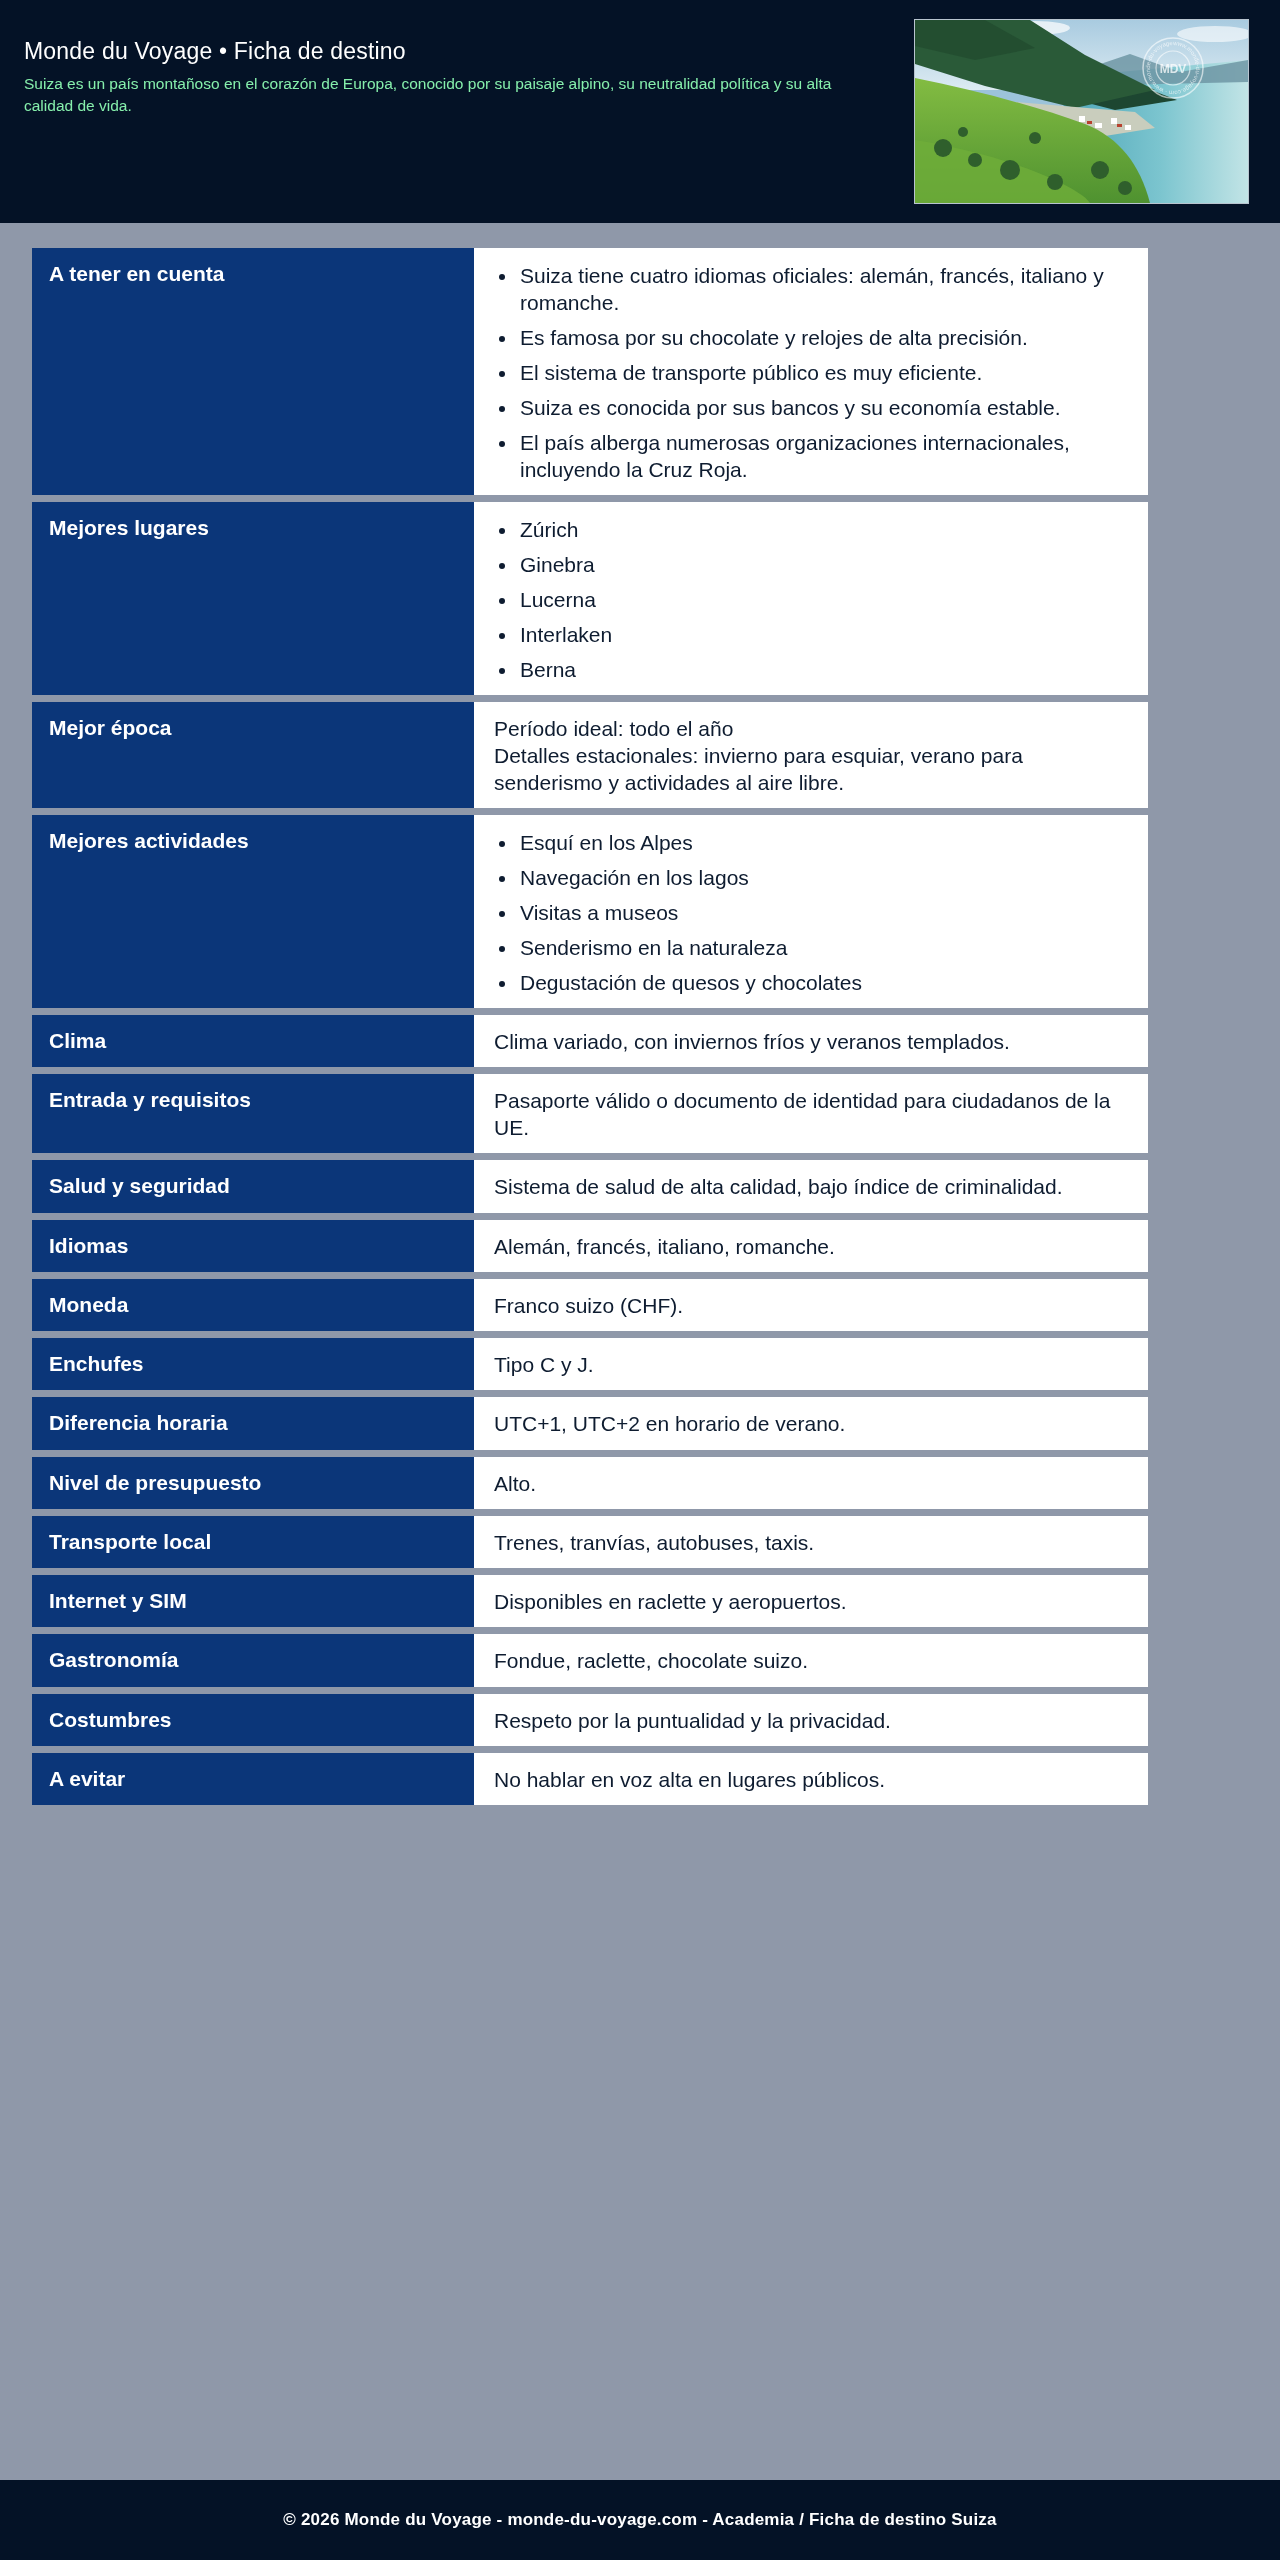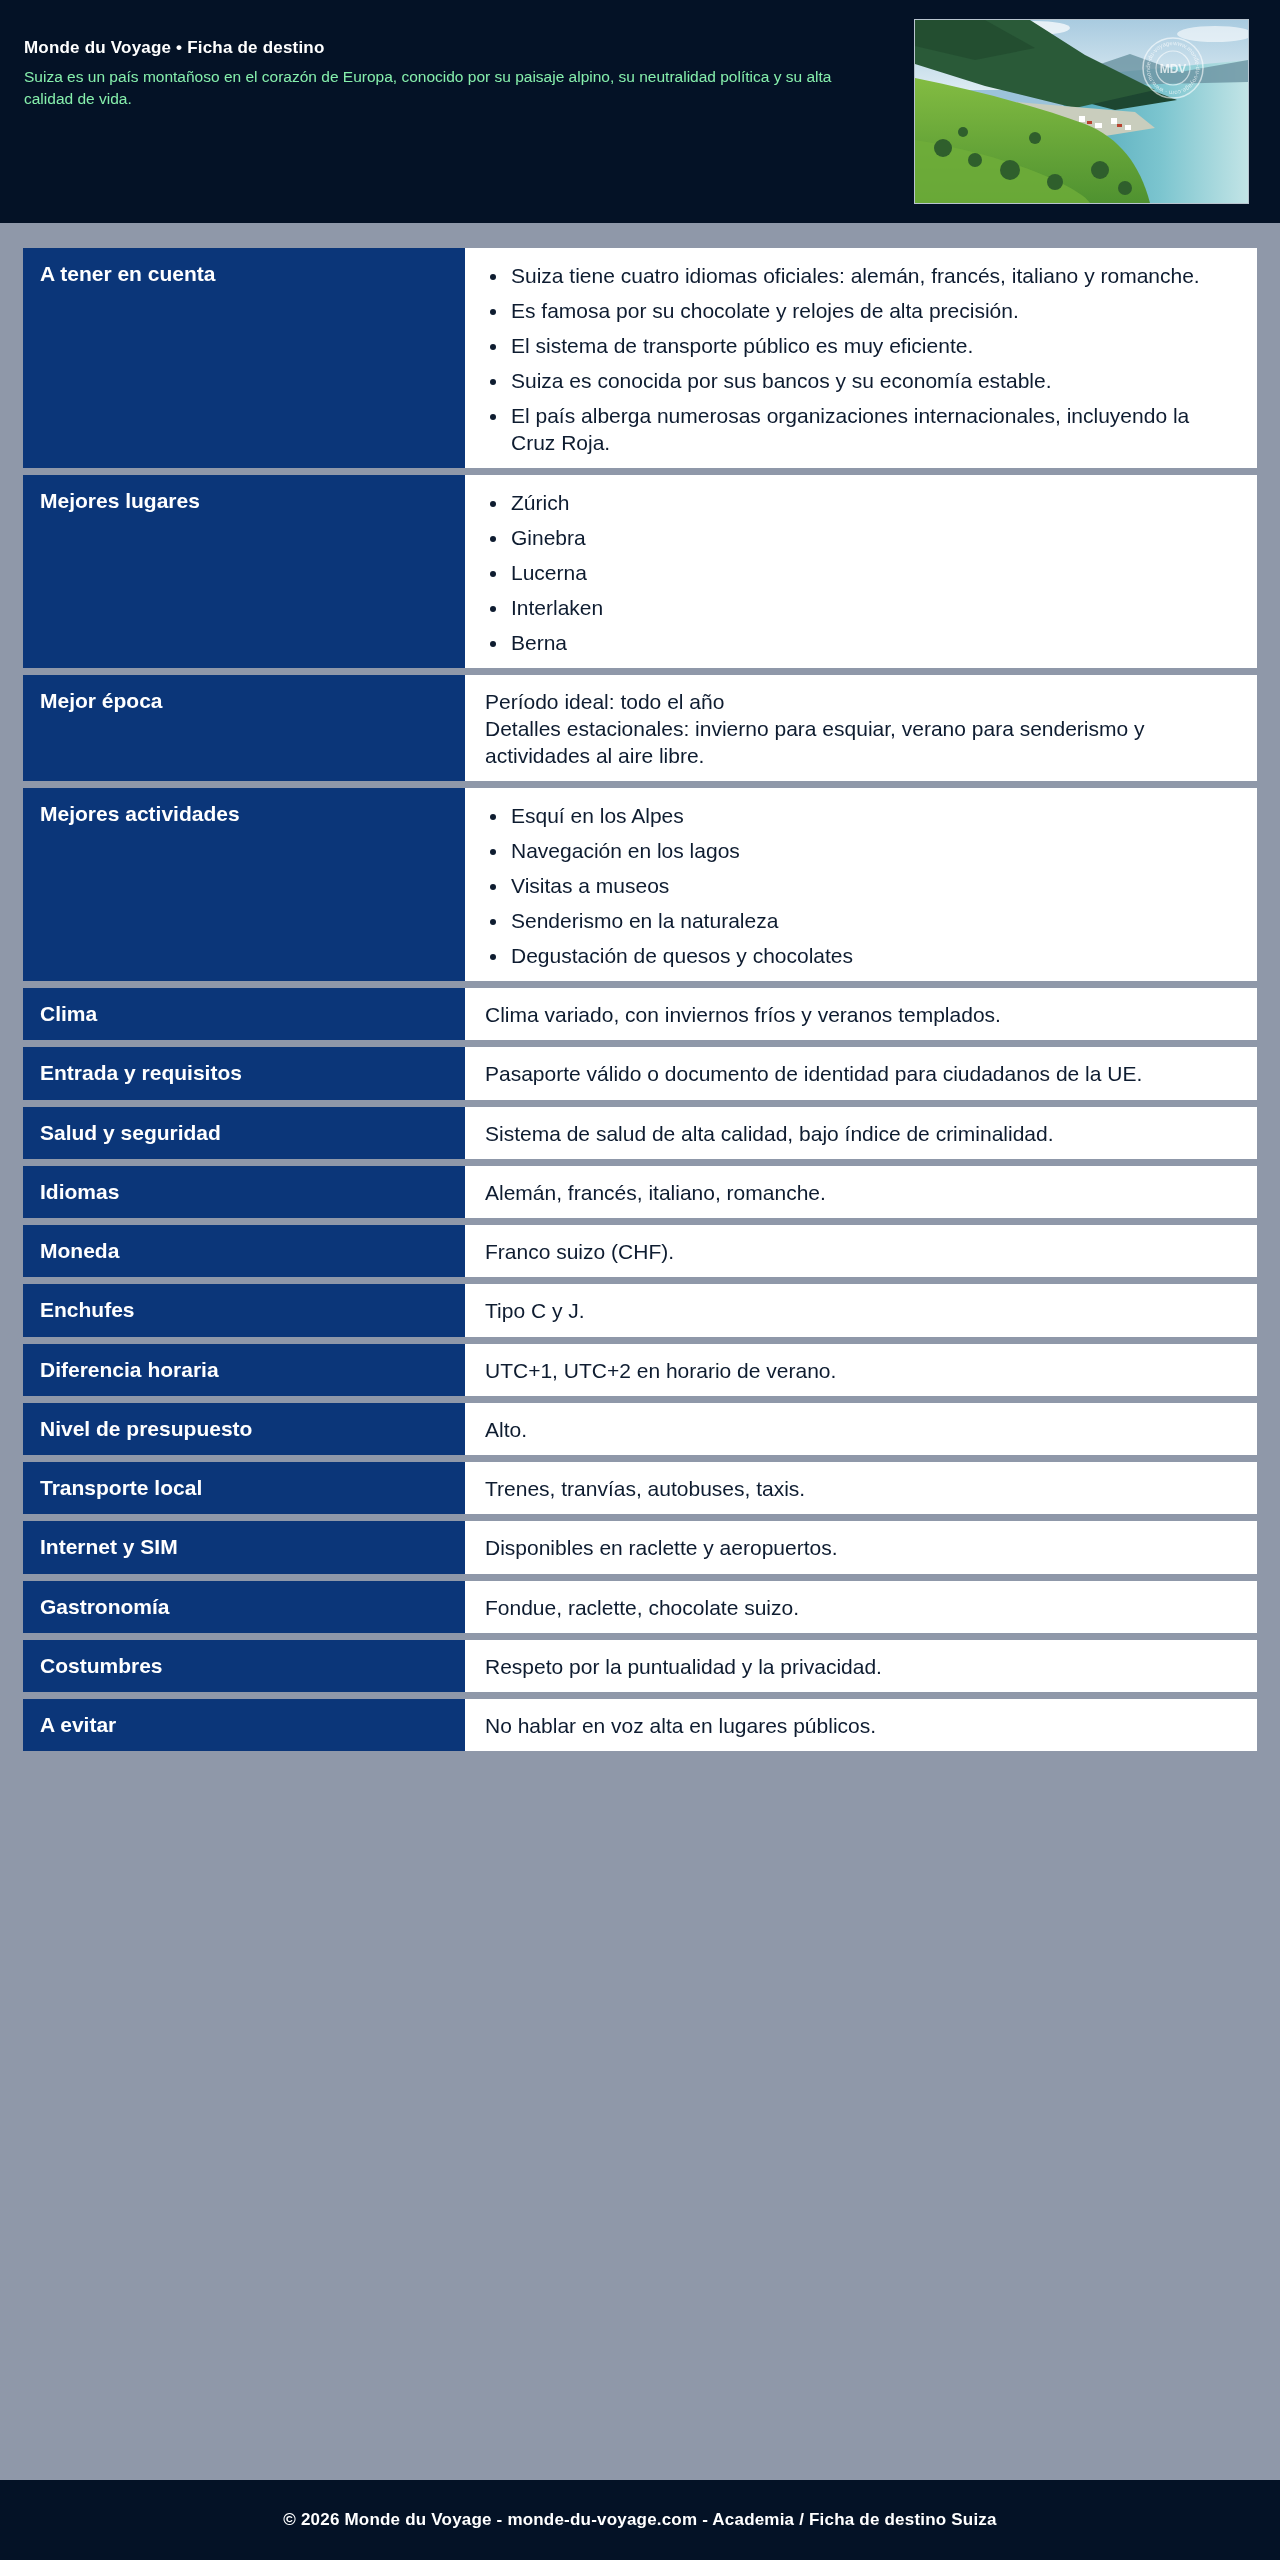--- a/index.html
+++ b/index.html
@@ -9,37 +9,37 @@
     font-family:"Liberation Sans", sans-serif;
     -webkit-font-smoothing:antialiased;
     overflow:hidden;
   }
   
   .header{
     position:relative;width:1280px;height:223px;
     background:#041226;box-sizing:border-box;
     padding:38px 0 0 24px;color:#fff;
   }
-  .breadcrumb{font-size:17px;font-weight:bold;letter-spacing:.2px;}
+  .breadcrumb{font-size:23px;font-weight:normal;letter-spacing:.2px;}
   .title-row{display:flex;align-items:center;margin-top:13px;}
   .flag{width:42px;height:48px;background:#e8192c;position:relative;flex:0 0 auto;}
   .flag .bar-v{position:absolute;left:16px;top:9px;width:10px;height:30px;background:#fff;}
   .flag .bar-h{position:absolute;left:6px;top:19px;width:30px;height:10px;background:#fff;}
   .page-title{font-size:45px;font-weight:bold;margin-left:18px;line-height:1;}
   .description{
     margin-top:8px;font-size:15.5px;line-height:1.45;color:#86efac;
     max-width:845px;font-weight:normal;
   }
   .photo-frame{
     position:absolute;top:19px;right:31px;width:333px;height:183px;
     border:1px solid #b8c4cf;box-sizing:content-box;background:#9cc3da;
   }
   .photo-frame svg{display:block;}
   
-  .fact-table{margin:25px 23px 0 23px;width:1234px;}
+  .fact-table{margin:25px 23px 0 32px;width:1116px;}
   .row{display:flex;margin-bottom:7px;min-height:52px;}
   .label-cell{
     width:442px;flex:0 0 442px;box-sizing:border-box;
     background:#0b3679;color:#fff;font-weight:bold;font-size:21px;
     padding:13px 14px 13px 17px;line-height:1.25;
   }
   .content-cell{
     flex:1;box-sizing:border-box;background:#fff;color:#0e1c30;
     font-size:21px;line-height:27px;padding:13px 20px 12px 20px;
   }

